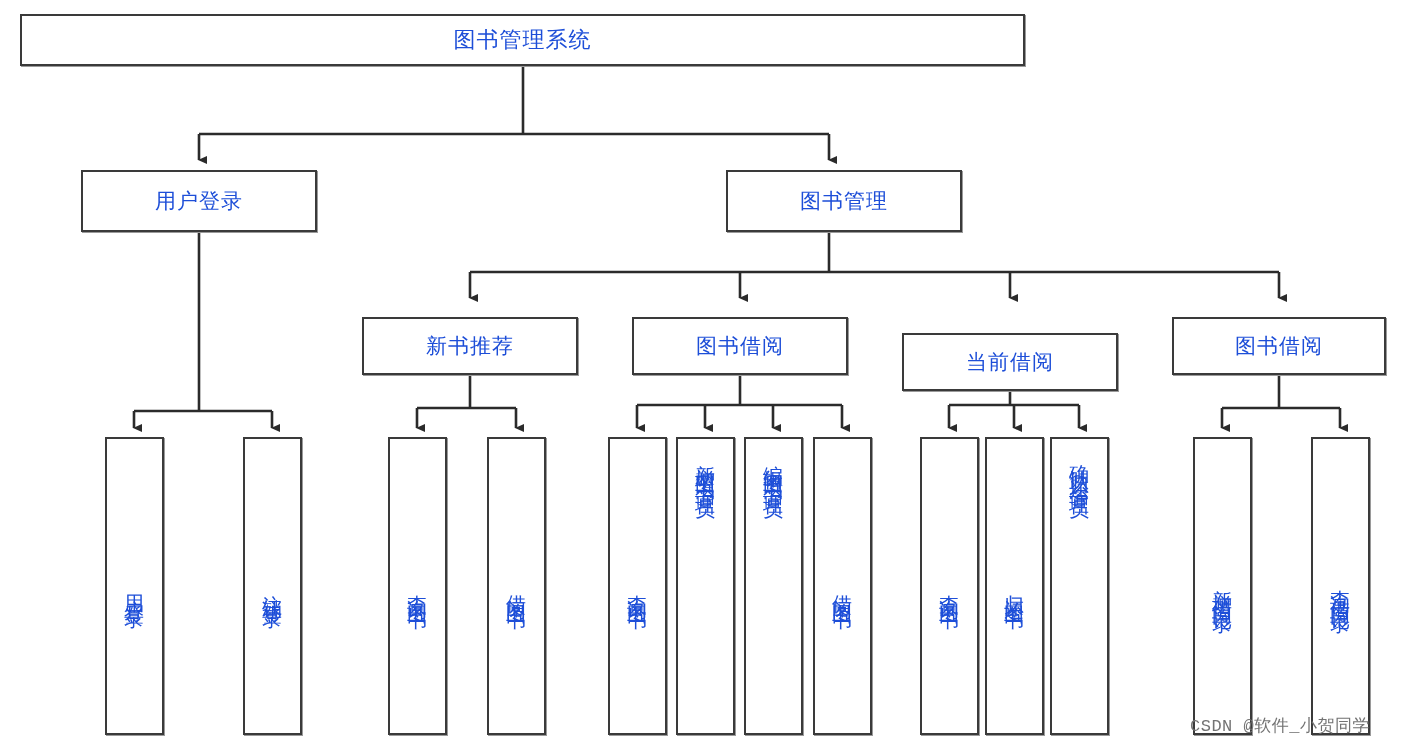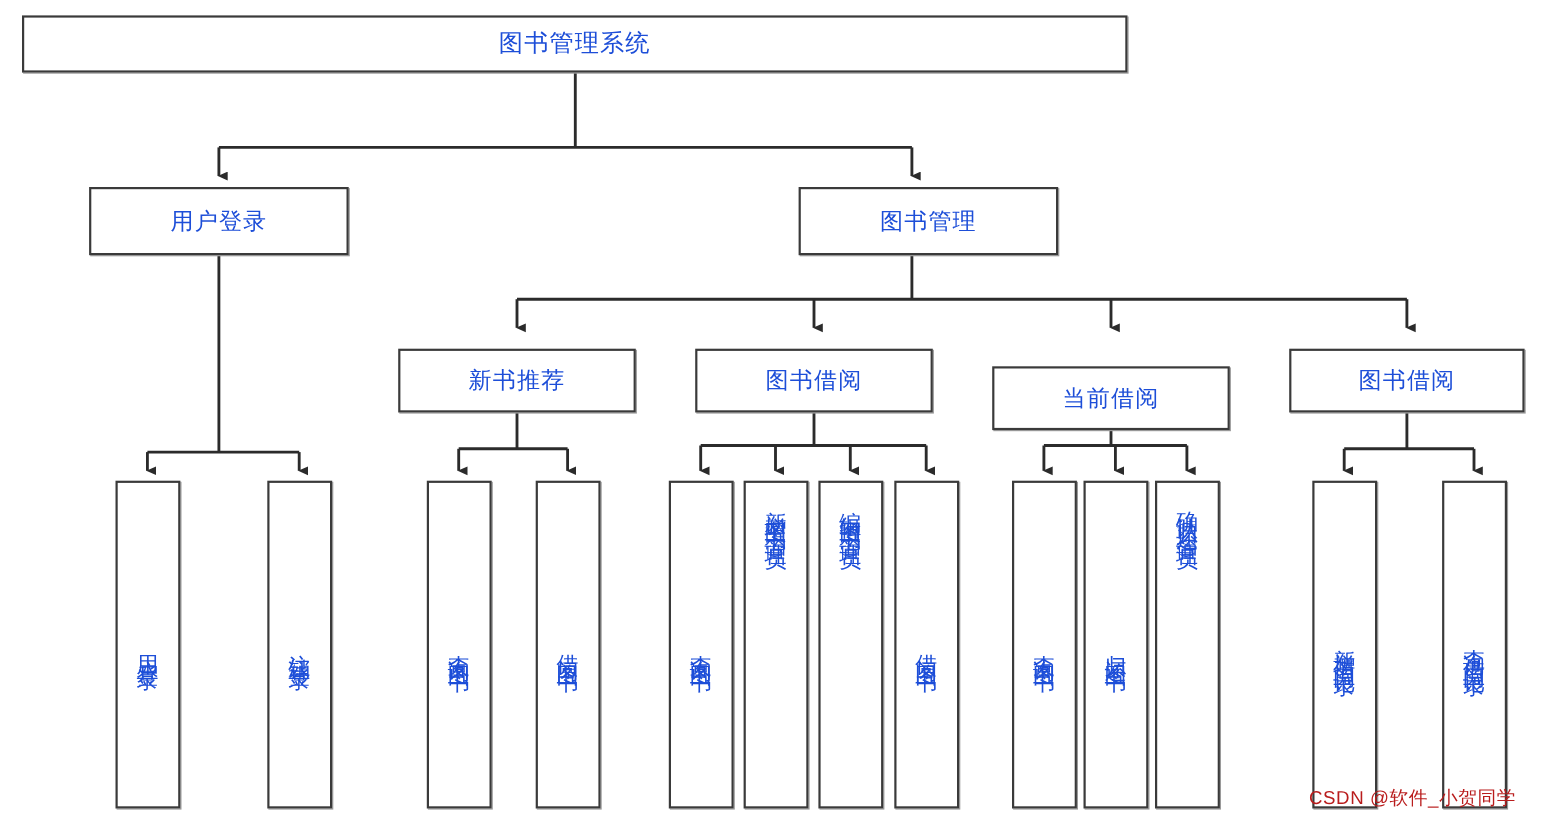--- a/index.html
+++ b/index.html
@@ -61,24 +61,24 @@
   }
   .v-node.middle{
     align-items:center;
     padding-top:0;
   }
   #watermark{
     position:absolute;
     left:1190px;
     top:714px;
     font-size:17px;
-    color:#b91c1c;
+    color:#737373;
     white-space:nowrap;
     letter-spacing:0.5px;
-    font-family:Liberation Sans, sans-serif;
+    font-family:Liberation Mono, monospace;
     text-align:right;
   }
 </style>
 </head>
 <body>
 
 <div id="canvas">
 
   <svg id="wires" viewBox="0 0 1405 747">
     <defs>

